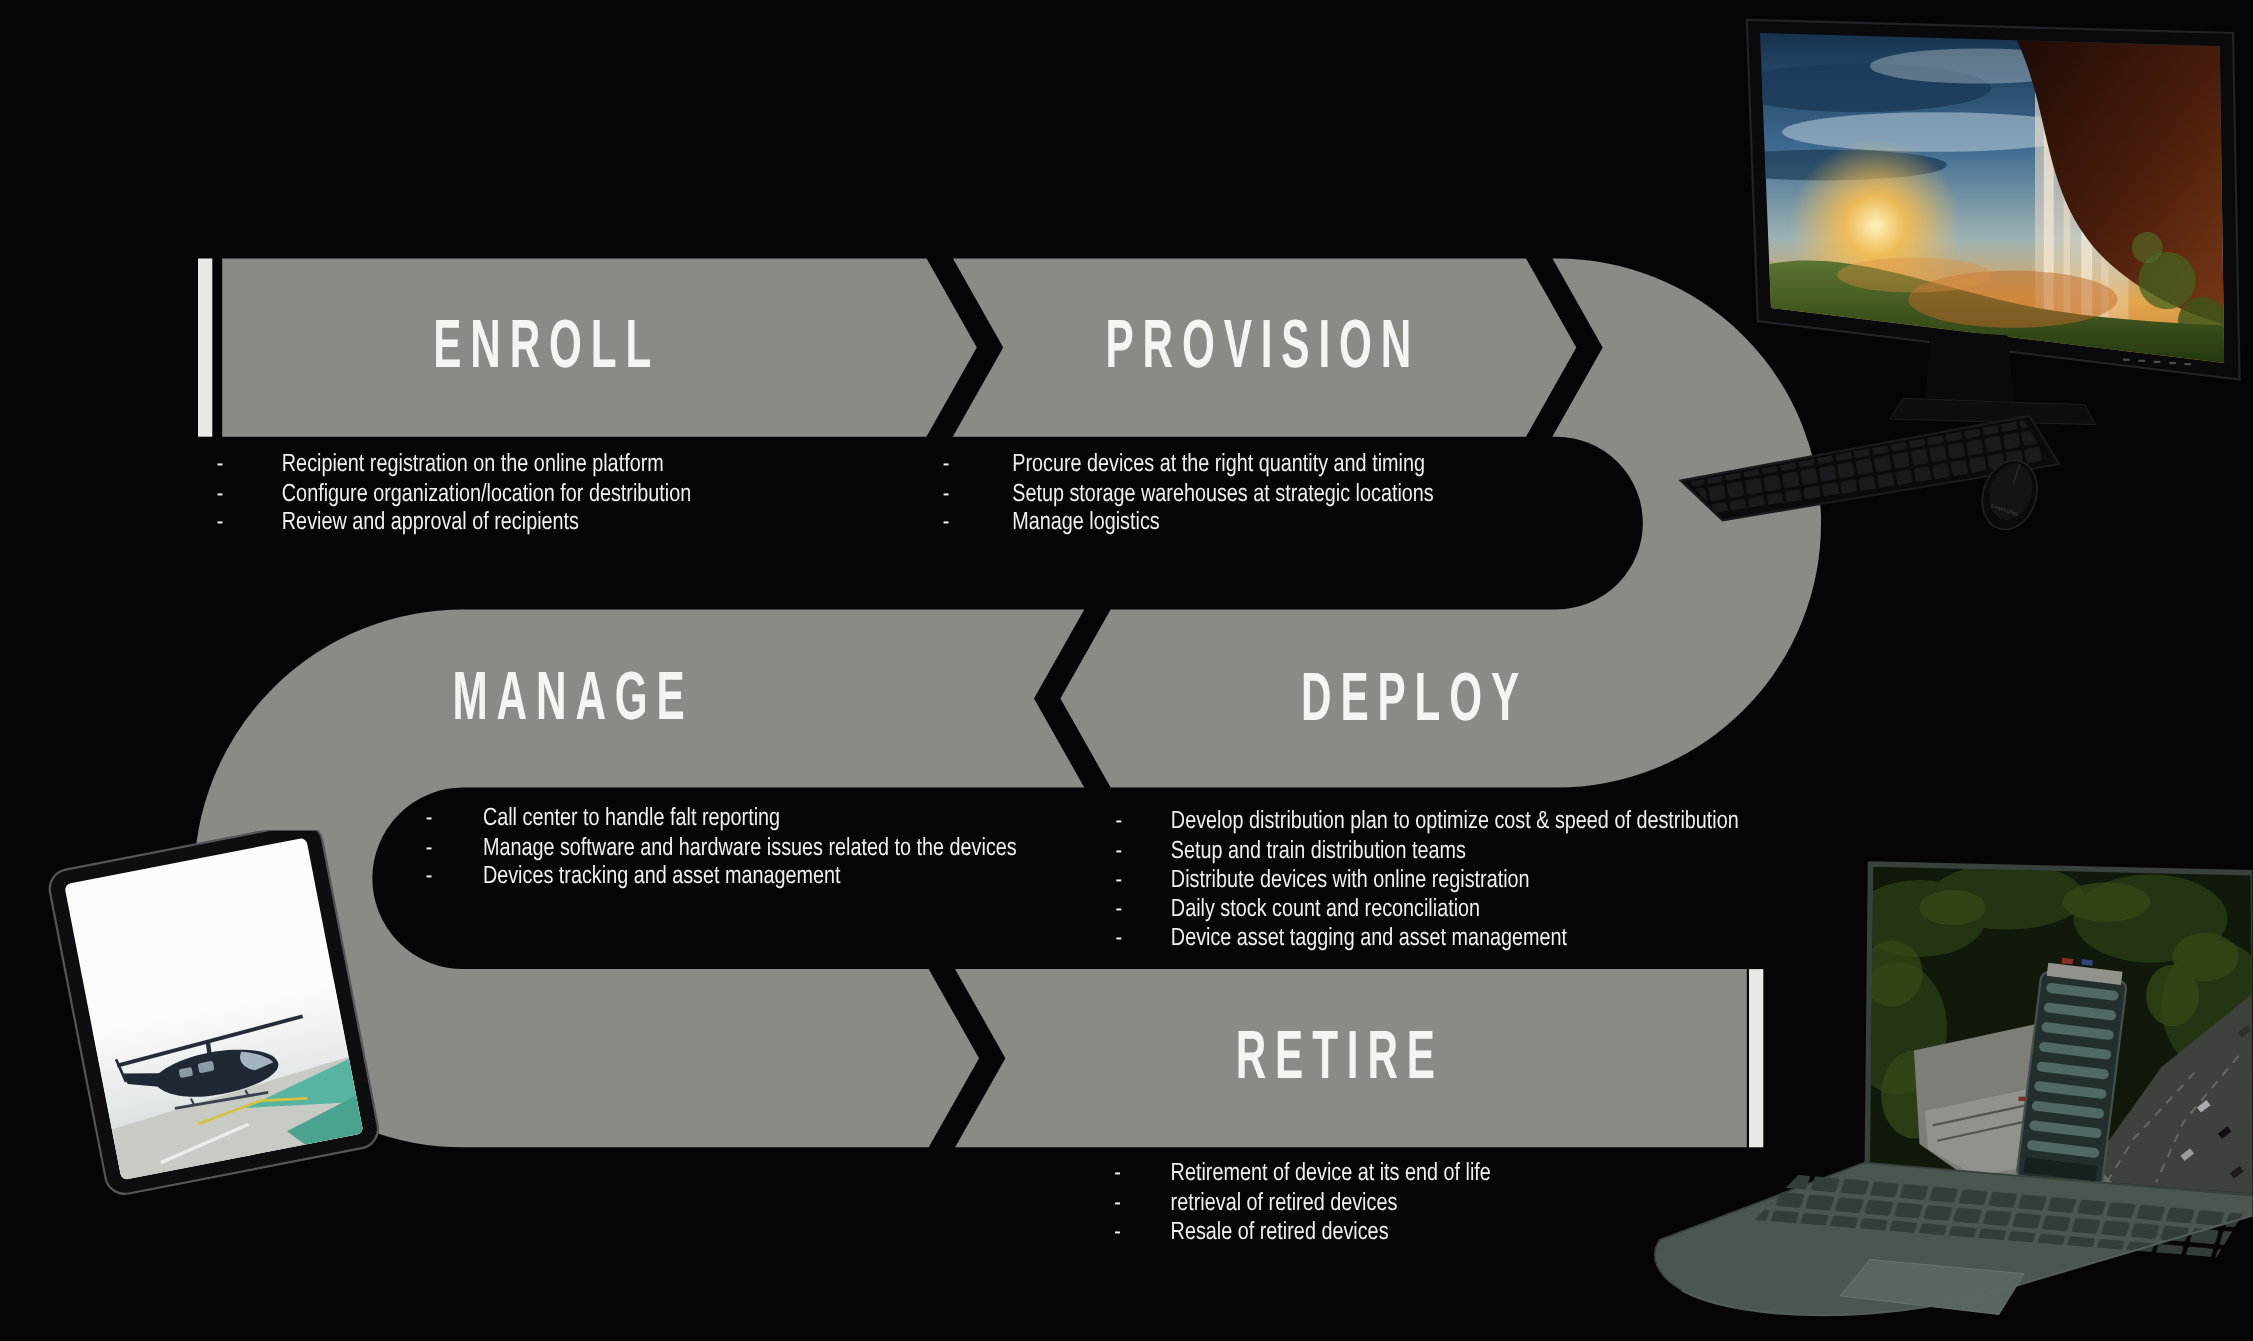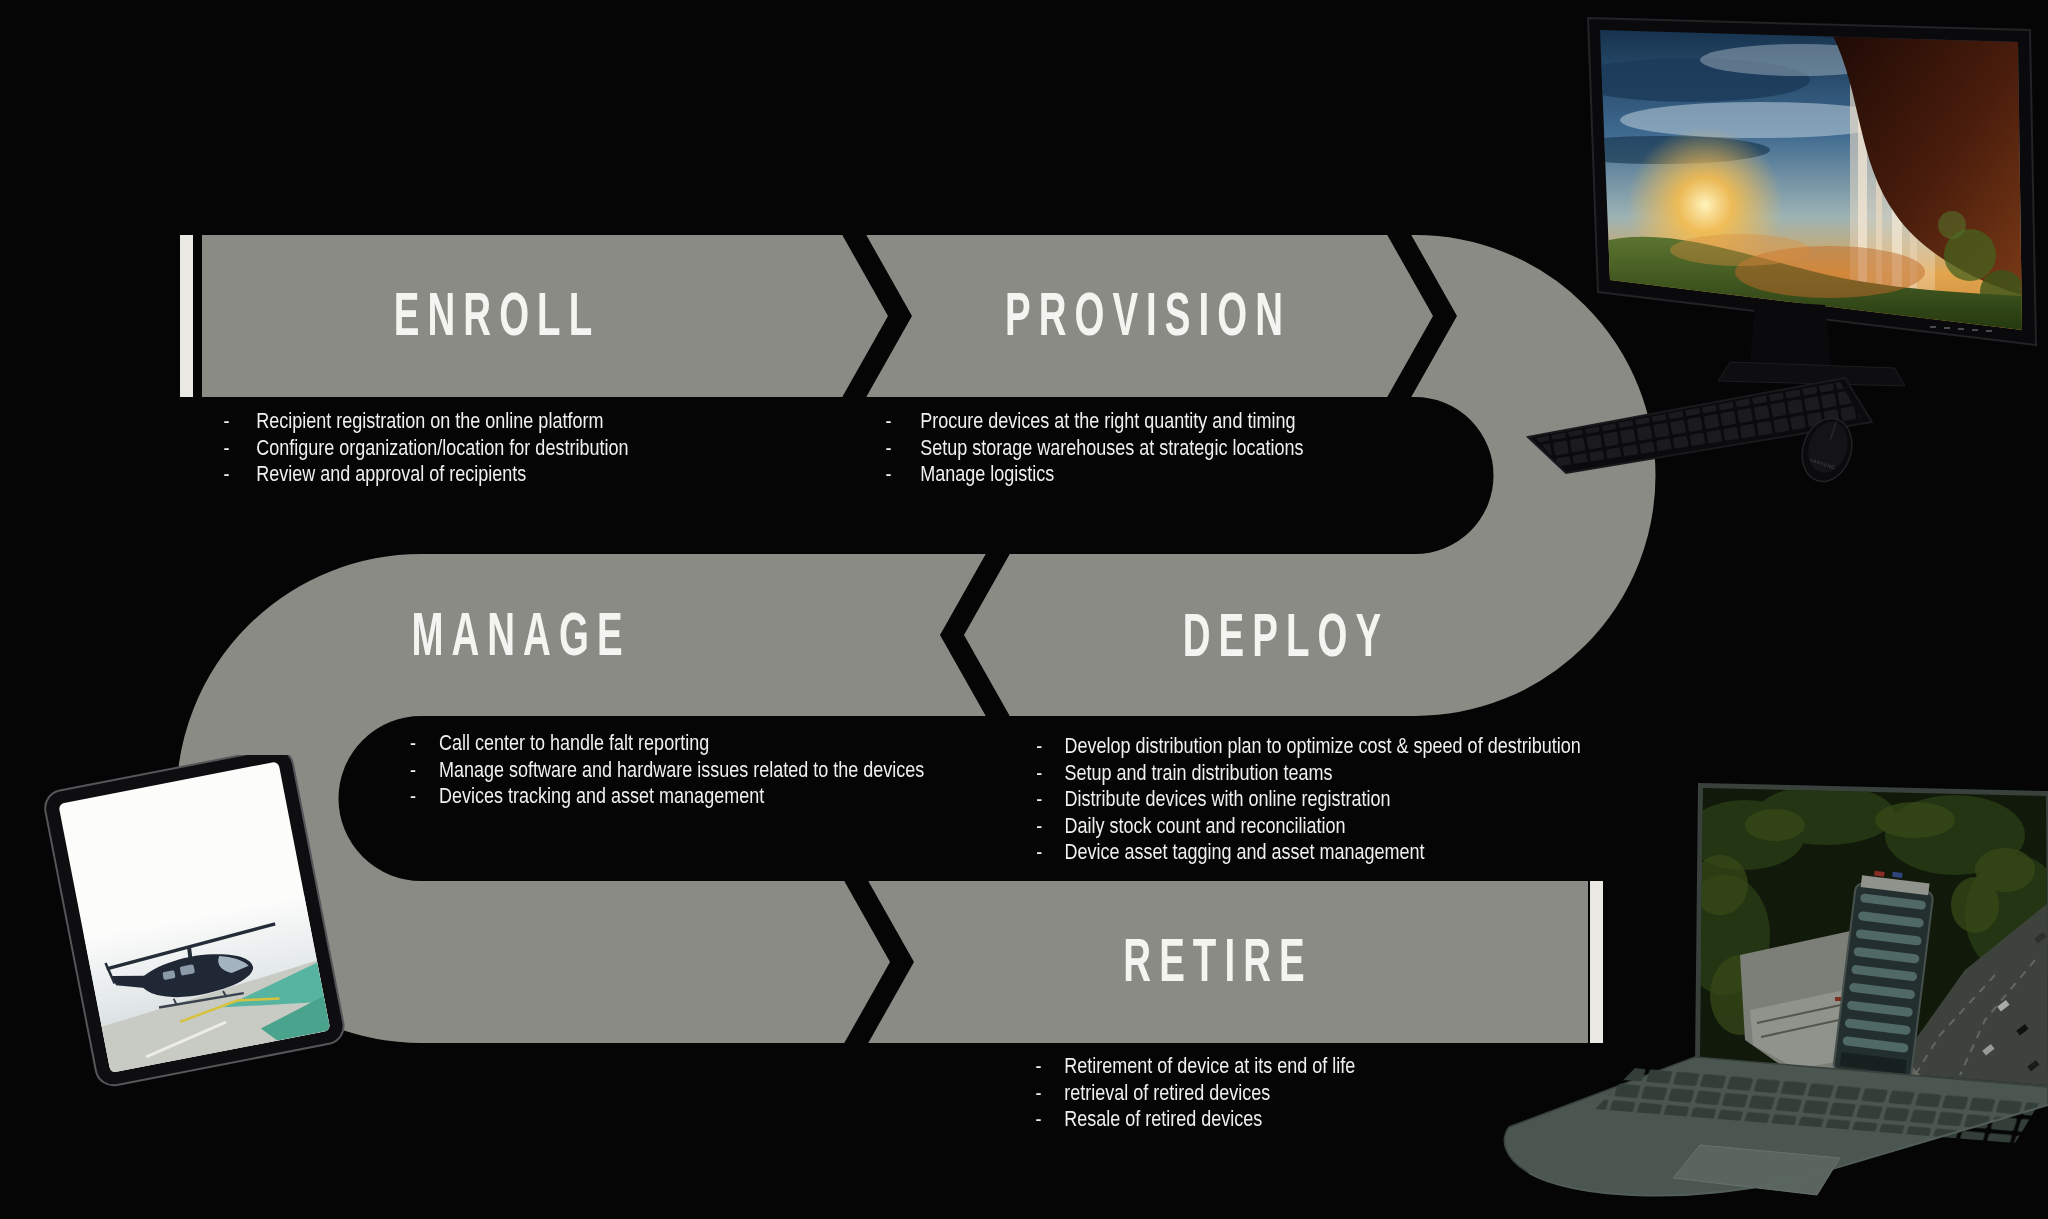--- a/index.html
+++ b/index.html
@@ -1,17 +1,17 @@
 <!DOCTYPE html>
 <html><head>
 <meta charset="utf-8">
 <style>
   html,body{margin:0;padding:0;background:#000;}
   .canvas{position:relative;width:2048px;height:1219px;background:#050505;overflow:hidden;
-          font-family:"Liberation Sans",sans-serif;text-align:center;}
+          font-family:"Liberation Sans",sans-serif;}
   .snake{position:absolute;left:0;top:0;}
   .stage-title{position:absolute;color:#f4f4f1;font-weight:bold;font-size:62px;
                letter-spacing:13px;white-space:nowrap;
                transform:translate(-50%,-54%) scaleX(0.62);}
   .bullets{position:absolute;color:#f0f0ee;font-size:22.5px;line-height:26.6px;
            white-space:nowrap;transform:scaleX(0.8);transform-origin:0 0;}
   .bl{display:flex;}
   .bl .dash{width:var(--ind);flex:none;}
   .dev{position:absolute;}
 </style>

